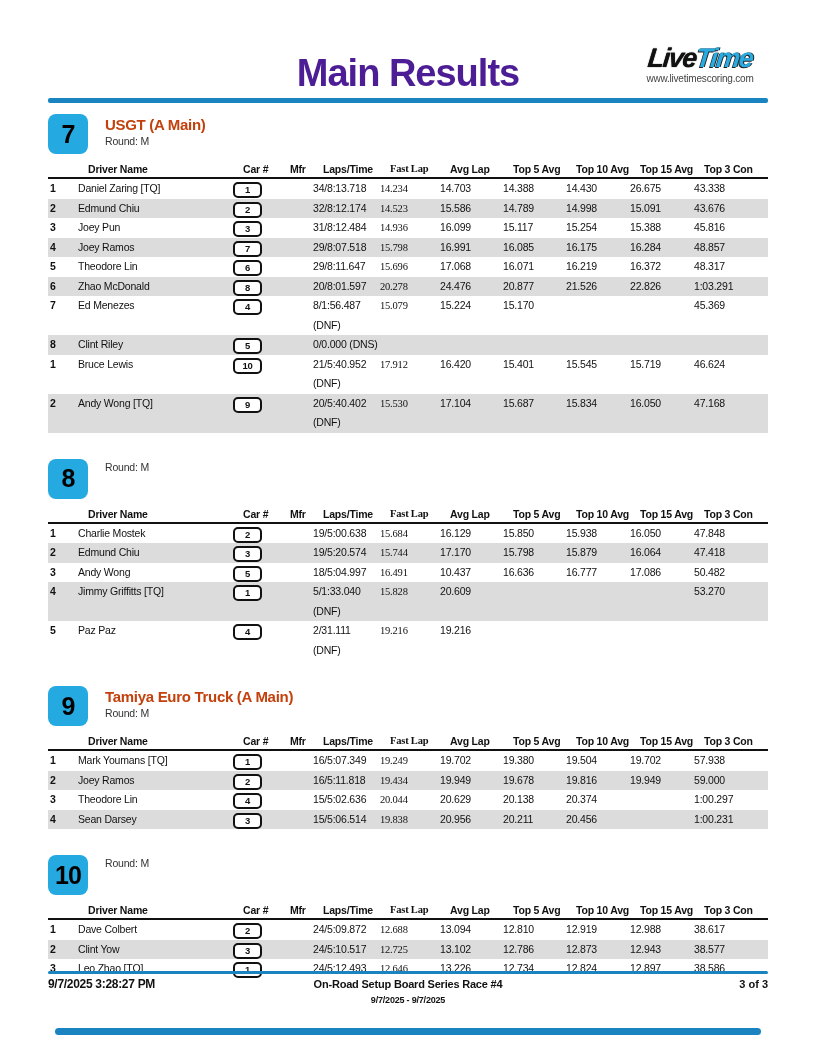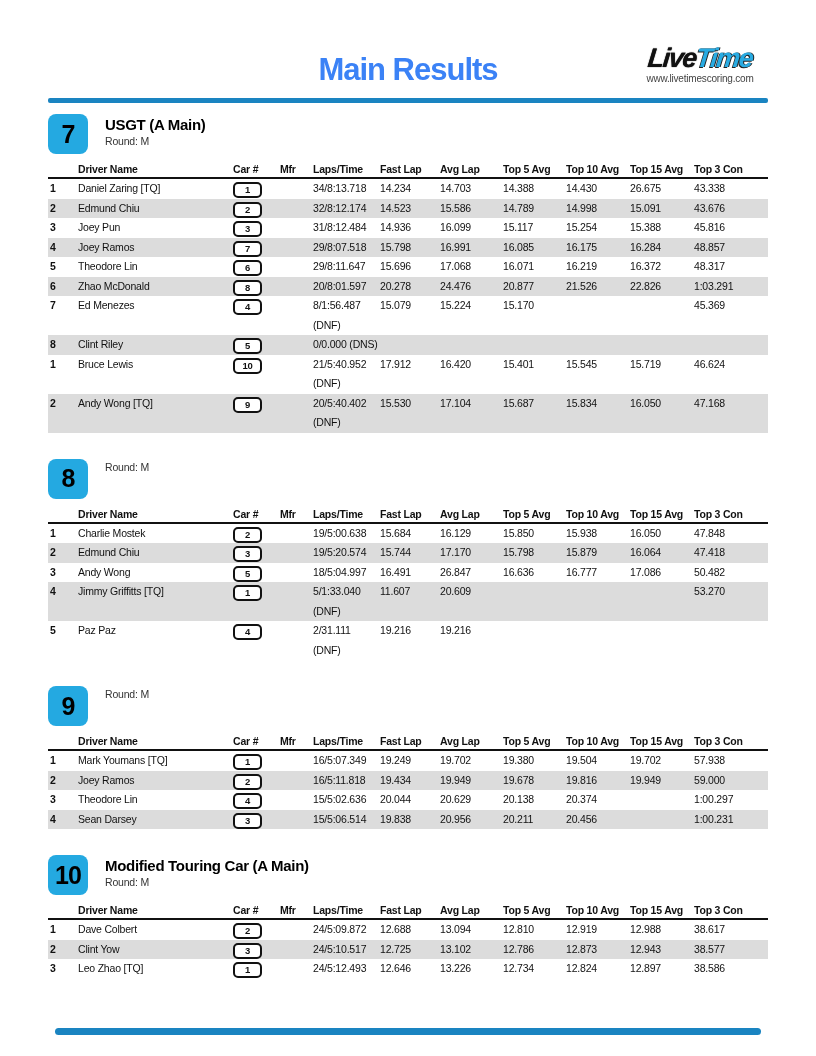--- a/index.html
+++ b/index.html
@@ -4,21 +4,21 @@
 <style>
   html,body{margin:0;padding:0;background:#ffffff;}
   .page{
     position:relative;width:816px;height:1056px;background:#ffffff;overflow:hidden;
     font-family:"Liberation Sans","DejaVu Sans",sans-serif;color:#111;
   }
   
   .hdr{position:relative;height:100px;}
   .page-title{
     position:absolute;left:0;right:0;top:52px;text-align:center;
-    font-size:31px;font-weight:bold;letter-spacing:-1px;color:#3b82f6;
+    font-size:38px;font-weight:bold;letter-spacing:-1px;color:#4c1d95;
   }
   .logo{position:absolute;top:44px;right:26px;width:180px;text-align:center;}
   .logo-text{
     font-size:27px;font-weight:900;font-style:italic;letter-spacing:-1.5px;
     transform:skewX(-6deg);display:inline-block;line-height:28px;
     text-shadow:0 0 1px #000;
   }
   .logo-live{color:#111;}
   .logo-time{color:#29ABE2;text-shadow:-1px 1px 0 #222,1px 0 0 #222;}
   .logo-url{font-size:10px;color:#444;margin-top:1px;letter-spacing:-0.2px;}
@@ -27,34 +27,34 @@
   .content{margin:0 48px;}
   .section{margin-top:14px;}
   .section + .section{margin-top:26px;}
   .sec-head{display:flex;align-items:flex-start;}
   .sec-badge{
     width:40px;height:40px;border-radius:8px;flex:0 0 40px;
     display:flex;align-items:center;justify-content:center;
     font-size:25px;font-weight:bold;color:#000;letter-spacing:-1px;
   }
   .sec-titles{margin-left:17px;padding-top:1px;}
-  .sec-title{font-size:15px;font-weight:bold;letter-spacing:-0.3px;line-height:19px;color:#000000;}
+  .sec-title{font-size:15px;font-weight:bold;letter-spacing:-0.3px;line-height:19px;color:#c2410c;}
   .sec-round{font-size:10.5px;color:#333;letter-spacing:-0.2px;line-height:15px;}
   
   .tbl{margin-top:7px;font-size:10.5px;letter-spacing:-0.2px;}
   .trow{display:flex;align-items:flex-start;line-height:19.5px;}
-  .trow.head{font-weight:bold;line-height:16px;border-bottom:2.5px solid #111;}
+  .trow.head{font-weight:bold;line-height:16px;border-bottom:2.5px solid #111;justify-content:flex-end;}
   .trow.stripe{background:#dcdcdc;}
   .cell{flex:0 0 auto;padding:0;white-space:nowrap;overflow:hidden;}
   .c-rank{width:30px;font-weight:bold;padding-left:2px;box-sizing:border-box;}
   .c-driver{width:155px;}
   .c-car{width:47px;display:flex;justify-content:flex-start;}
   .c-mfr{width:33px;}
   .c-laps{width:67px;white-space:normal;}
-  .c-fast{width:60px;}
+  .c-fast{width:60px;font-family:Liberation Serif, serif;}
   .c-avg{width:63px;}
   .c-t5{width:63px;}
   .c-t10{width:64px;}
   .c-t15{width:64px;}
   .c-t3{width:64px;}
   .carbox{
     width:25px;height:12px;border:2px solid #111;border-radius:5px;background:#fff;
     font-size:9.5px;font-weight:bold;text-align:center;line-height:12px;margin-top:3px;
   }
   .head .c-car,.head .c-rank{font-weight:bold;display:block;}
@@ -339,38 +339,38 @@
             <div class="cell c-rank">3</div>
             <div class="cell c-driver">Andy Wong</div>
             <div class="cell c-car">
               <div class="carbox">5</div>
             </div>
             <div class="cell c-mfr"></div>
             <div class="cell c-laps">
               <div>18/5:04.997</div>
             </div>
             <div class="cell c-fast">16.491</div>
-            <div class="cell c-avg">26.847</div>
+            <div class="cell c-avg">10.437</div>
             <div class="cell c-t5">16.636</div>
             <div class="cell c-t10">16.777</div>
             <div class="cell c-t15">17.086</div>
             <div class="cell c-t3">50.482</div>
           </div>
           <div class="trow stripe">
             <div class="cell c-rank">4</div>
             <div class="cell c-driver">Jimmy Griffitts [TQ]</div>
             <div class="cell c-car">
               <div class="carbox">1</div>
             </div>
             <div class="cell c-mfr"></div>
             <div class="cell c-laps">
               <div>5/1:33.040</div>
               <div>(DNF)</div>
             </div>
-            <div class="cell c-fast">11.607</div>
+            <div class="cell c-fast">15.828</div>
             <div class="cell c-avg">20.609</div>
             <div class="cell c-t5"></div>
             <div class="cell c-t10"></div>
             <div class="cell c-t15"></div>
             <div class="cell c-t3">53.270</div>
           </div>
           <div class="trow">
             <div class="cell c-rank">5</div>
             <div class="cell c-driver">Paz Paz</div>
             <div class="cell c-car">
@@ -386,20 +386,21 @@
             <div class="cell c-t10"></div>
             <div class="cell c-t15"></div>
             <div class="cell c-t3"></div>
           </div>
         </div>
       </div>
       <div class="section">
         <div class="sec-head">
           <div class="sec-badge" style="background: rgb(36, 169, 225);">9</div>
           <div class="sec-titles">
+            <div class="sec-title">Tamiya Euro Truck (A Main)</div>
             <div class="sec-round">Round: M</div>
           </div>
         </div>
         <div class="tbl">
           <div class="trow head">
             <div class="cell c-rank"></div>
             <div class="cell c-driver">Driver Name</div>
             <div class="cell c-car">Car #</div>
             <div class="cell c-mfr">Mfr</div>
             <div class="cell c-laps">Laps/Time</div>
@@ -477,21 +478,20 @@
             <div class="cell c-t10">20.456</div>
             <div class="cell c-t15"></div>
             <div class="cell c-t3">1:00.231</div>
           </div>
         </div>
       </div>
       <div class="section">
         <div class="sec-head">
           <div class="sec-badge" style="background: rgb(36, 169, 225);">10</div>
           <div class="sec-titles">
-            <div class="sec-title">Modified Touring Car (A Main)</div>
             <div class="sec-round">Round: M</div>
           </div>
         </div>
         <div class="tbl">
           <div class="trow head">
             <div class="cell c-rank"></div>
             <div class="cell c-driver">Driver Name</div>
             <div class="cell c-car">Car #</div>
             <div class="cell c-mfr">Mfr</div>
             <div class="cell c-laps">Laps/Time</div>
@@ -550,15 +550,24 @@
             <div class="cell c-avg">13.226</div>
             <div class="cell c-t5">12.734</div>
             <div class="cell c-t10">12.824</div>
             <div class="cell c-t15">12.897</div>
             <div class="cell c-t3">38.586</div>
           </div>
         </div>
       </div>
     </div>
 
+  <div class="footer">
+    <div class="ft-rule" style="background: rgb(26, 132, 193);"></div>
+    <div class="ft-row">
+      <span class="ft-left">9/7/2025 3:28:27 PM</span>
+      <span class="ft-center">On-Road Setup Board Series Race #4</span>
+      <span class="ft-right">3 of 3</span>
+    </div>
+    <div class="ft-range">9/7/2025 - 9/7/2025</div>
+  </div>
 
   <div class="bottom-bar" style="background: rgb(26, 132, 193);"></div>
 </div>
 
 </body></html>

